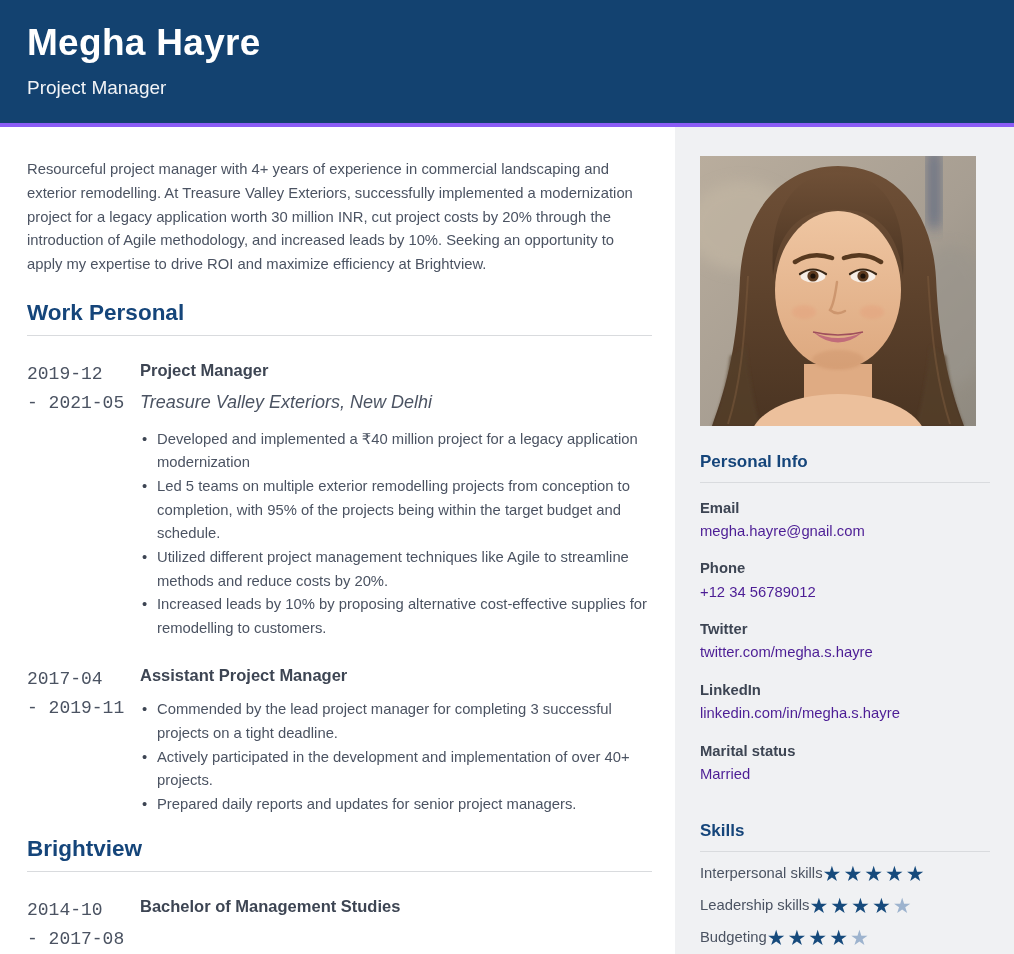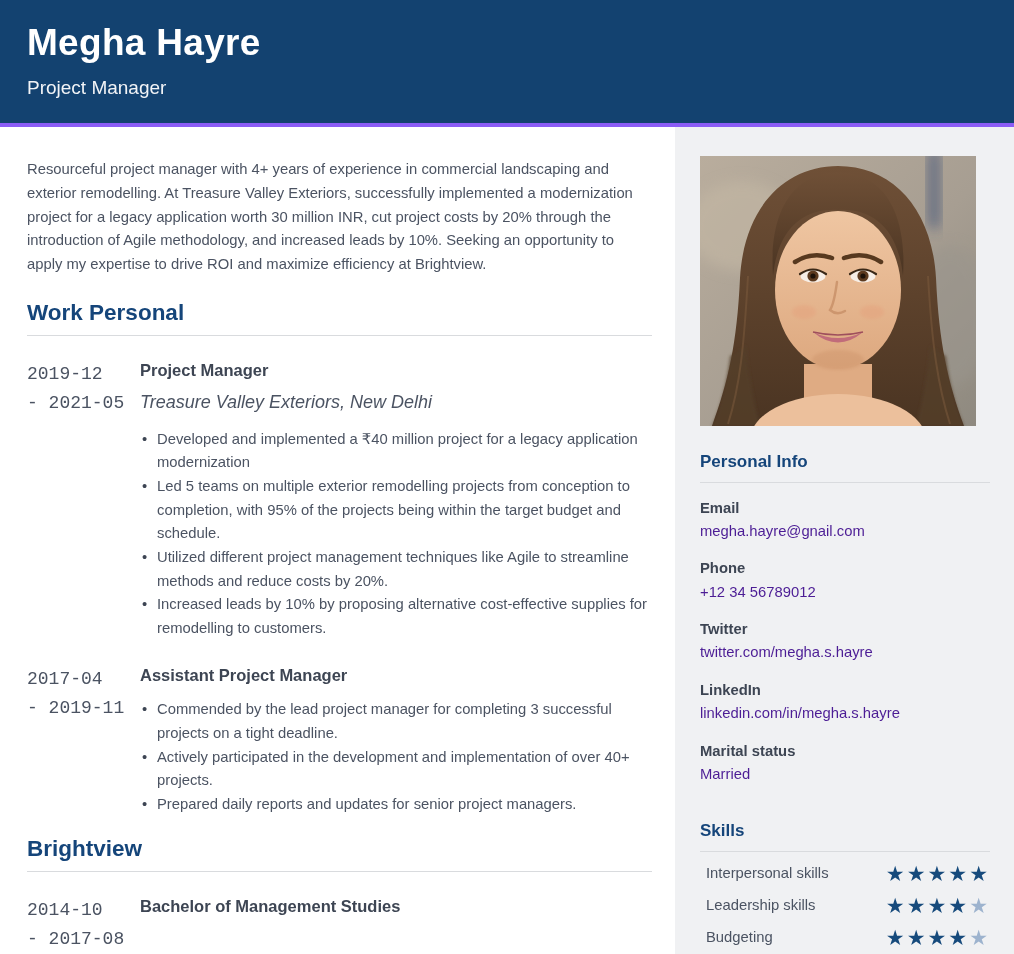--- a/index.html
+++ b/index.html
@@ -39,21 +39,21 @@
   ul.bullets li::before{content:"\2022";position:absolute;left:2px;color:#3d4553;}
 
   
   .photo-frame{width:276px;height:270px;overflow:hidden;background:#a89f93;}
   .photo-frame svg{display:block;}
   .sb-heading{font-size:17px;font-weight:bold;color:#15457a;margin-top:26px;line-height:1.2;}
   .pi-item{margin-top:14px;font-size:14.8px;line-height:1.58;}
   .pi-label{font-weight:bold;color:#3d4553;}
   .pi-value{color:#4c1d95;}
   .skills-list{margin-top:2px;}
-  .skill-row{display:flex;justify-content:space-between;align-items:center;margin-top:11px;margin-left:6px;}
+  .skill-row{display:flex;justify-content:flex-start;align-items:center;margin-top:11px;}
   .skill-label{font-size:14.8px;color:#4b5362;}
   .stars{font-size:21px;line-height:1;letter-spacing:2px;white-space:nowrap;}
   .star.filled{color:#164a7c;}
   .star.empty{color:#9db3ce;}
 </style>
 </head>
 <body>
 
 <div class="page">
 

